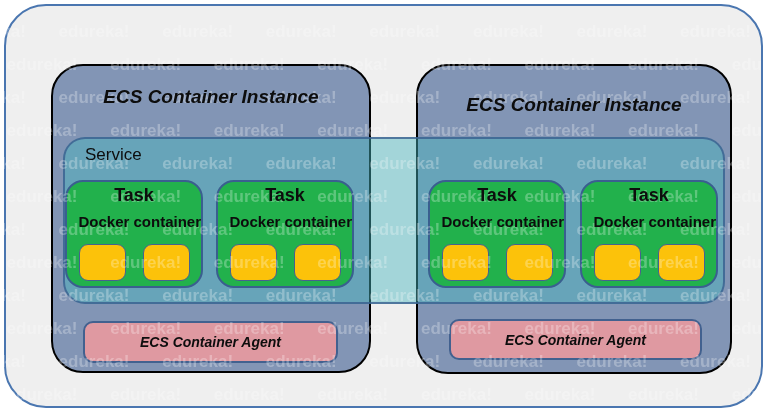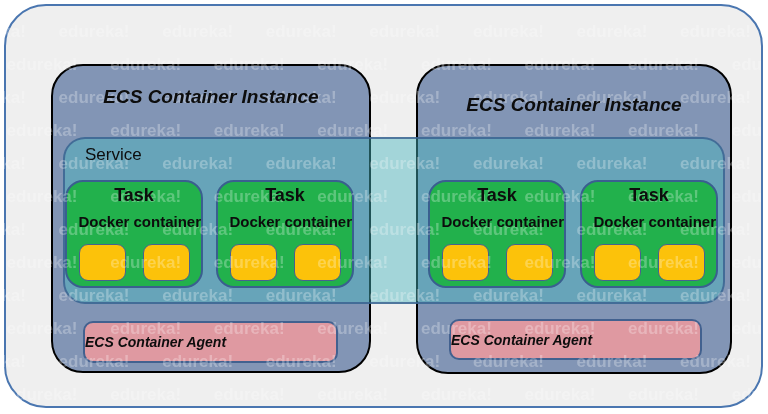--- a/index.html
+++ b/index.html
@@ -43,21 +43,21 @@
   
   .agent {
     background:#df99a1;
     border:2px solid #42618f;
     border-radius:10px;
   }
   .inst-left  .agent { left:30px; top:255px; width:251px; height:38px; }
   .inst-right .agent { left:31px; top:253px; width:249px; height:37px; }
   .agent-label {
     left:0; right:0; top:50%; transform:translateY(-50%);
-    text-align:left; font-size:14px; font-weight:bold; z-index:30;
+    text-align:center; font-size:14px; font-weight:bold; z-index:30;
   }
 
   
   .service {
     left:63px; top:137px; width:658px; height:163px;
     background:rgba(72,182,190,0.45);
     border:2px solid rgba(58,95,143,0.8);
     border-radius:22px;
   }
   .service-label {

